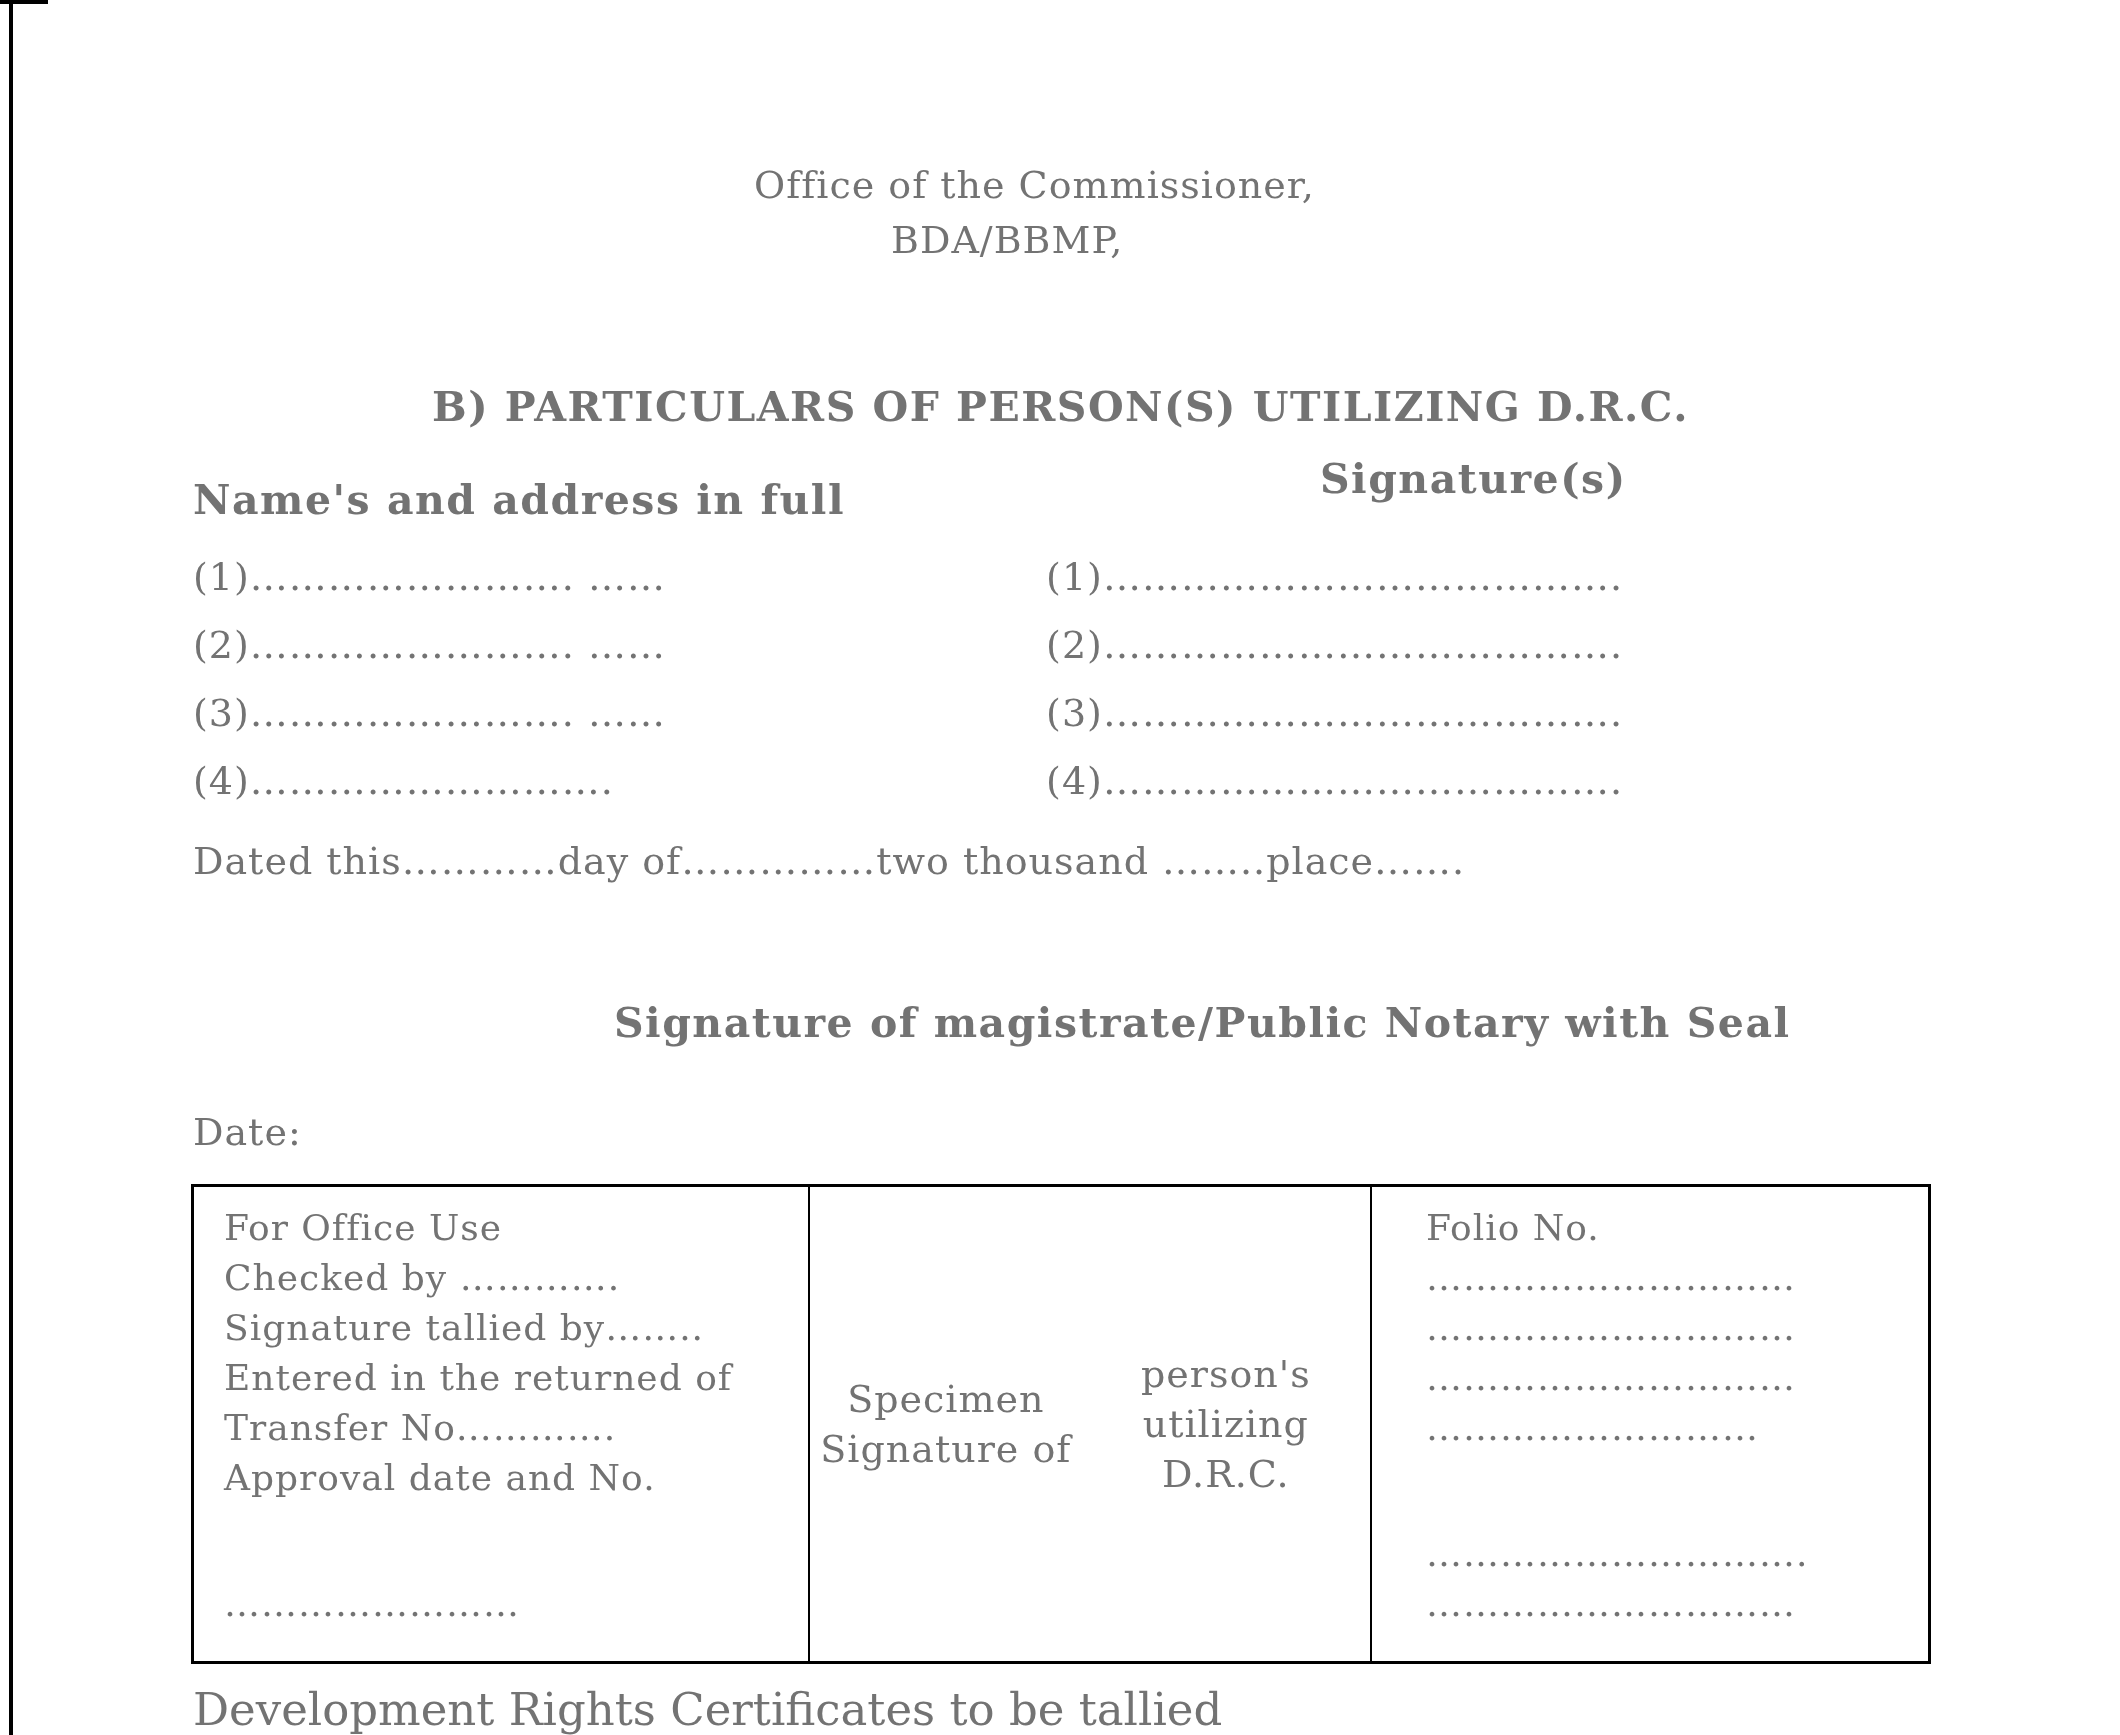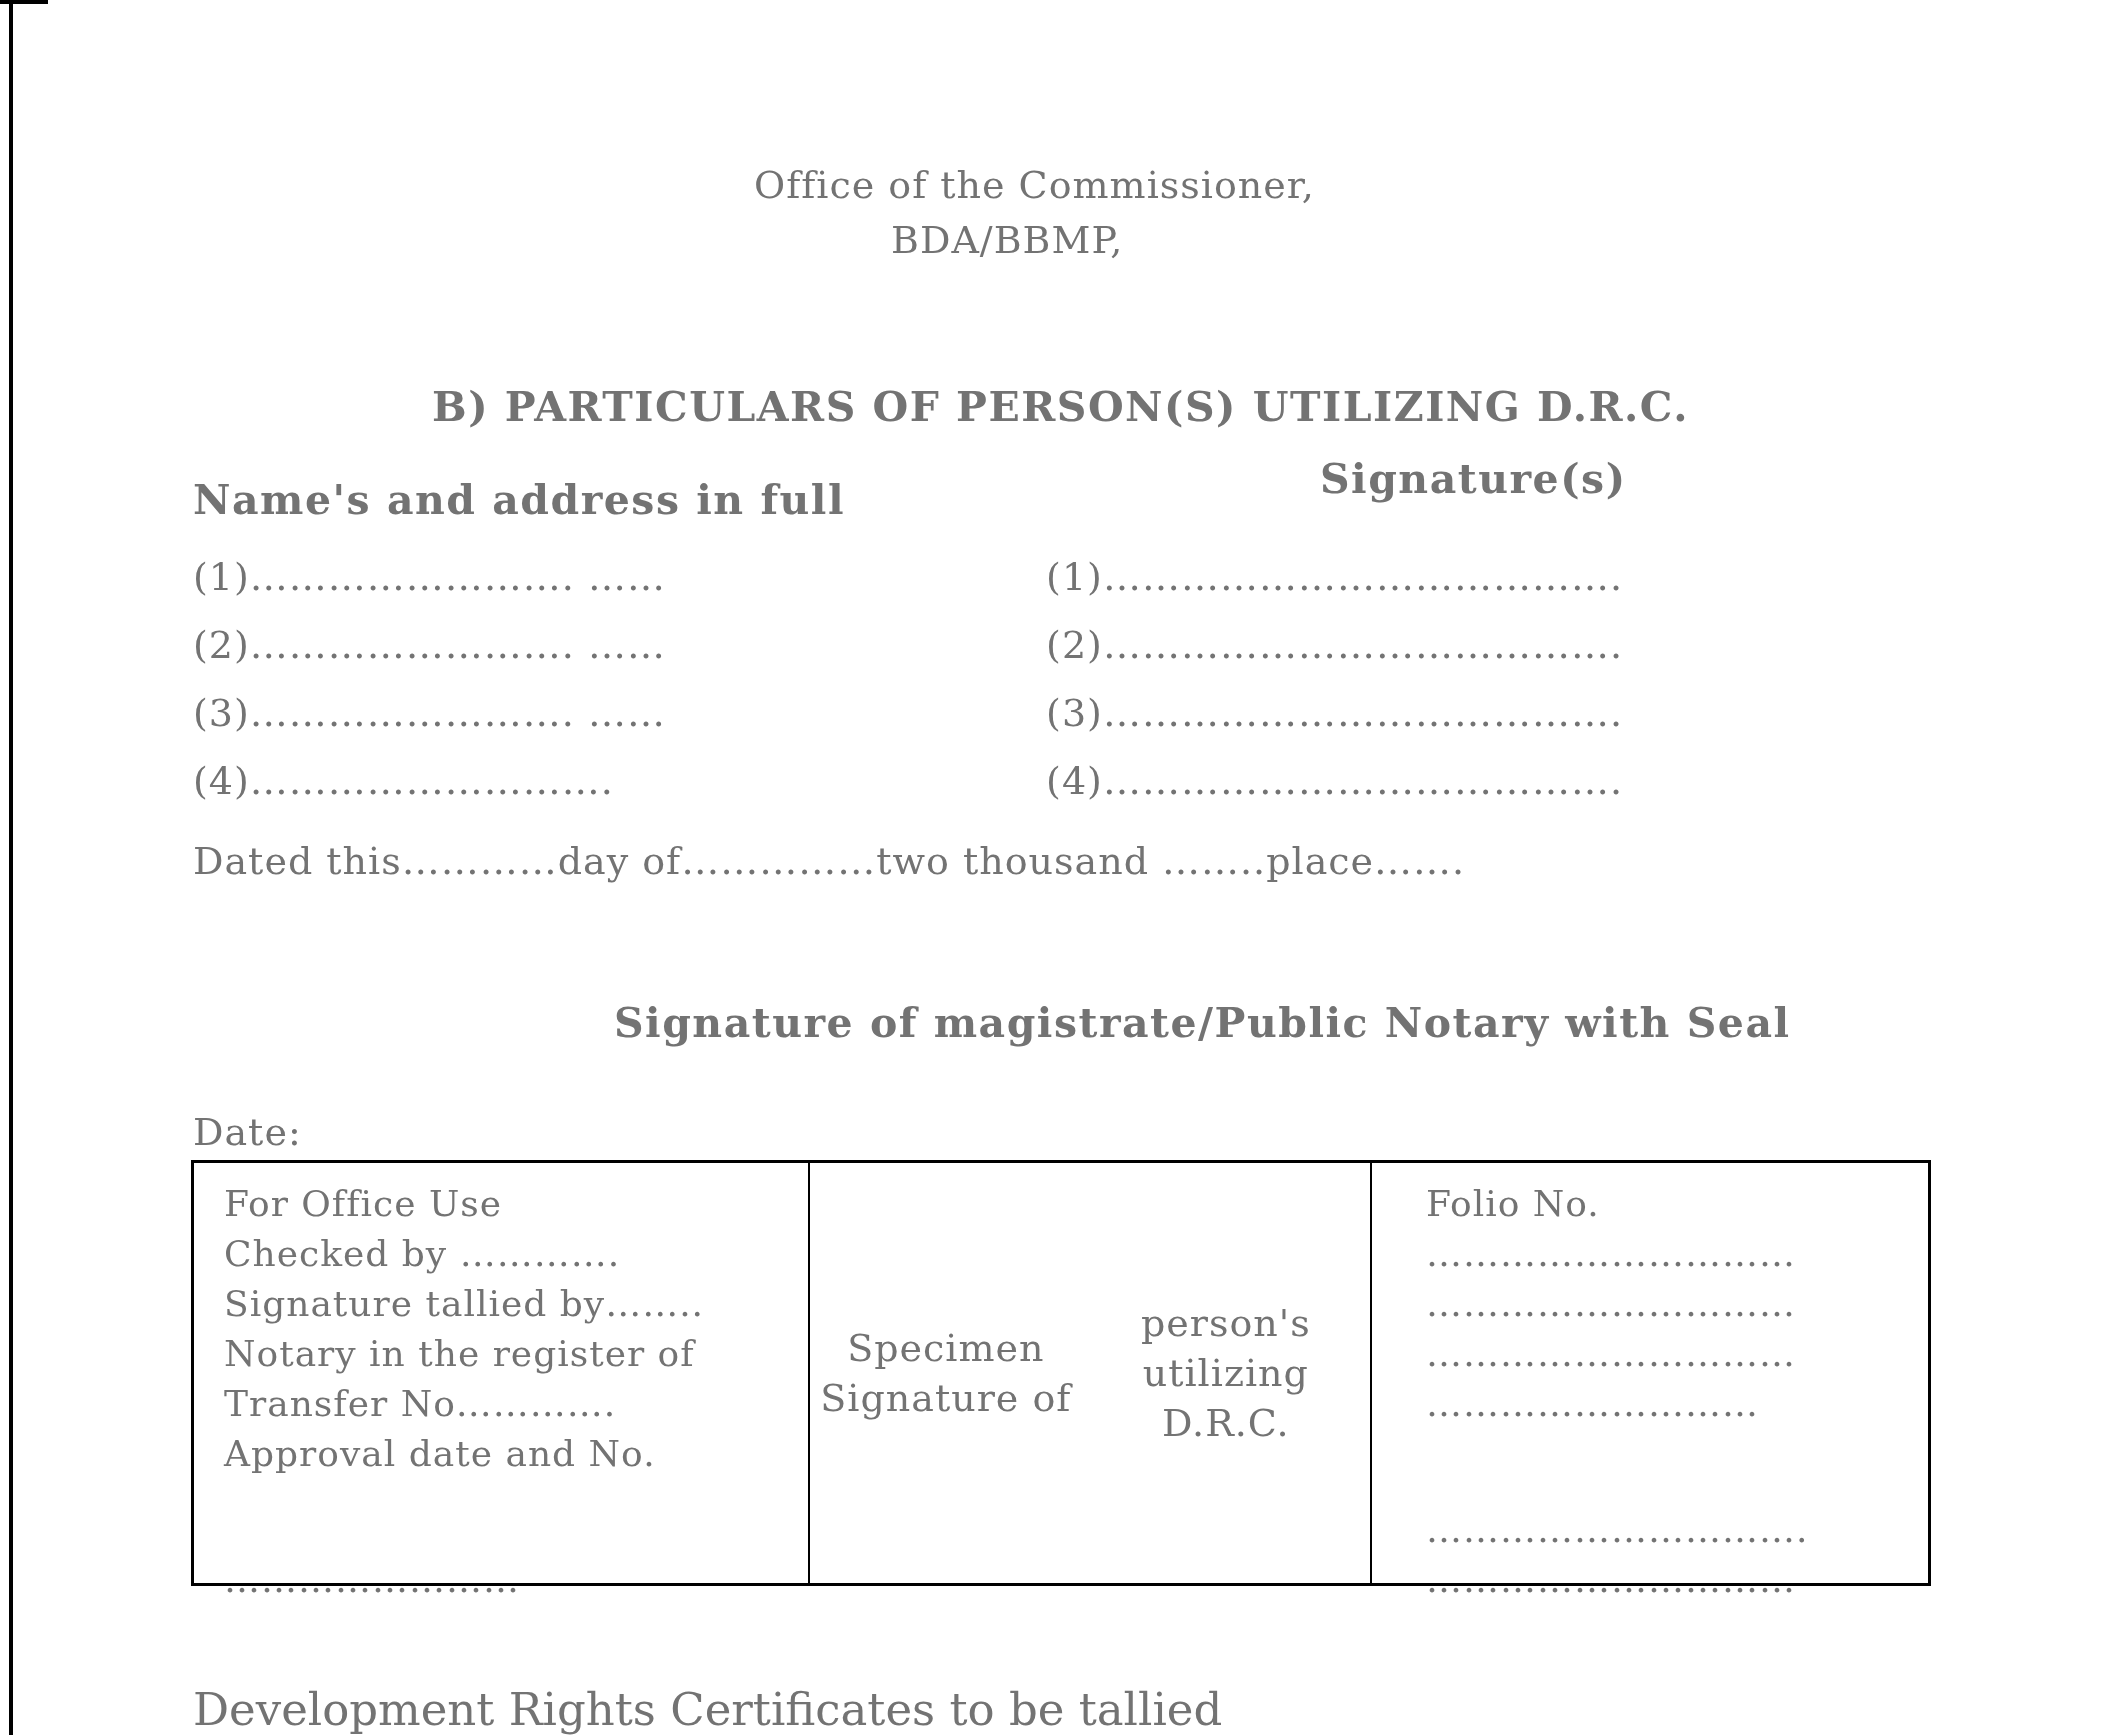--- a/index.html
+++ b/index.html
@@ -67,23 +67,23 @@
   }
 
   .dated-line { left: 193px; top: 834px; white-space: nowrap; }
 
   .notary-line { left: 614px; top: 998px; white-space: nowrap; }
 
   .date-label { left: 193px; top: 1105px; }
 
   .office-box {
     left: 191px;
-    top: 1160px;
+    top: 1184px;
     width: 1740px;
-    height: 426px;
+    height: 480px;
     border: 3px solid #000;
     display: flex;
     box-sizing: border-box;
   }
   .office-box .cell {
     box-sizing: border-box;
     font-size: 36px;
     letter-spacing: 1px;
     line-height: 50px;
   }
@@ -152,21 +152,21 @@
 
   <div class="abs t-bold notary-line">Signature of magistrate/Public Notary with Seal</div>
 
   <div class="abs t-body date-label">Date:</div>
 
   <div class="abs office-box">
     <div class="cell cell-left">
       <div class="box-line">For Office Use</div>
       <div class="box-line">Checked by ………….</div>
       <div class="box-line">Signature tallied by……..</div>
-      <div class="box-line">Notary in the register of</div>
+      <div class="box-line">Entered in the returned of</div>
       <div class="box-line">Transfer No………….</div>
       <div class="box-line">Approval date and No.</div>
       <div class="box-line"></div>
       <div class="box-line gap-top">……………………</div>
     </div>
     <div class="cell cell-mid">
       <div>Specimen Signature of</div>
       <div>person's utilizing D.R.C.</div>
     </div>
     <div class="cell cell-right">

